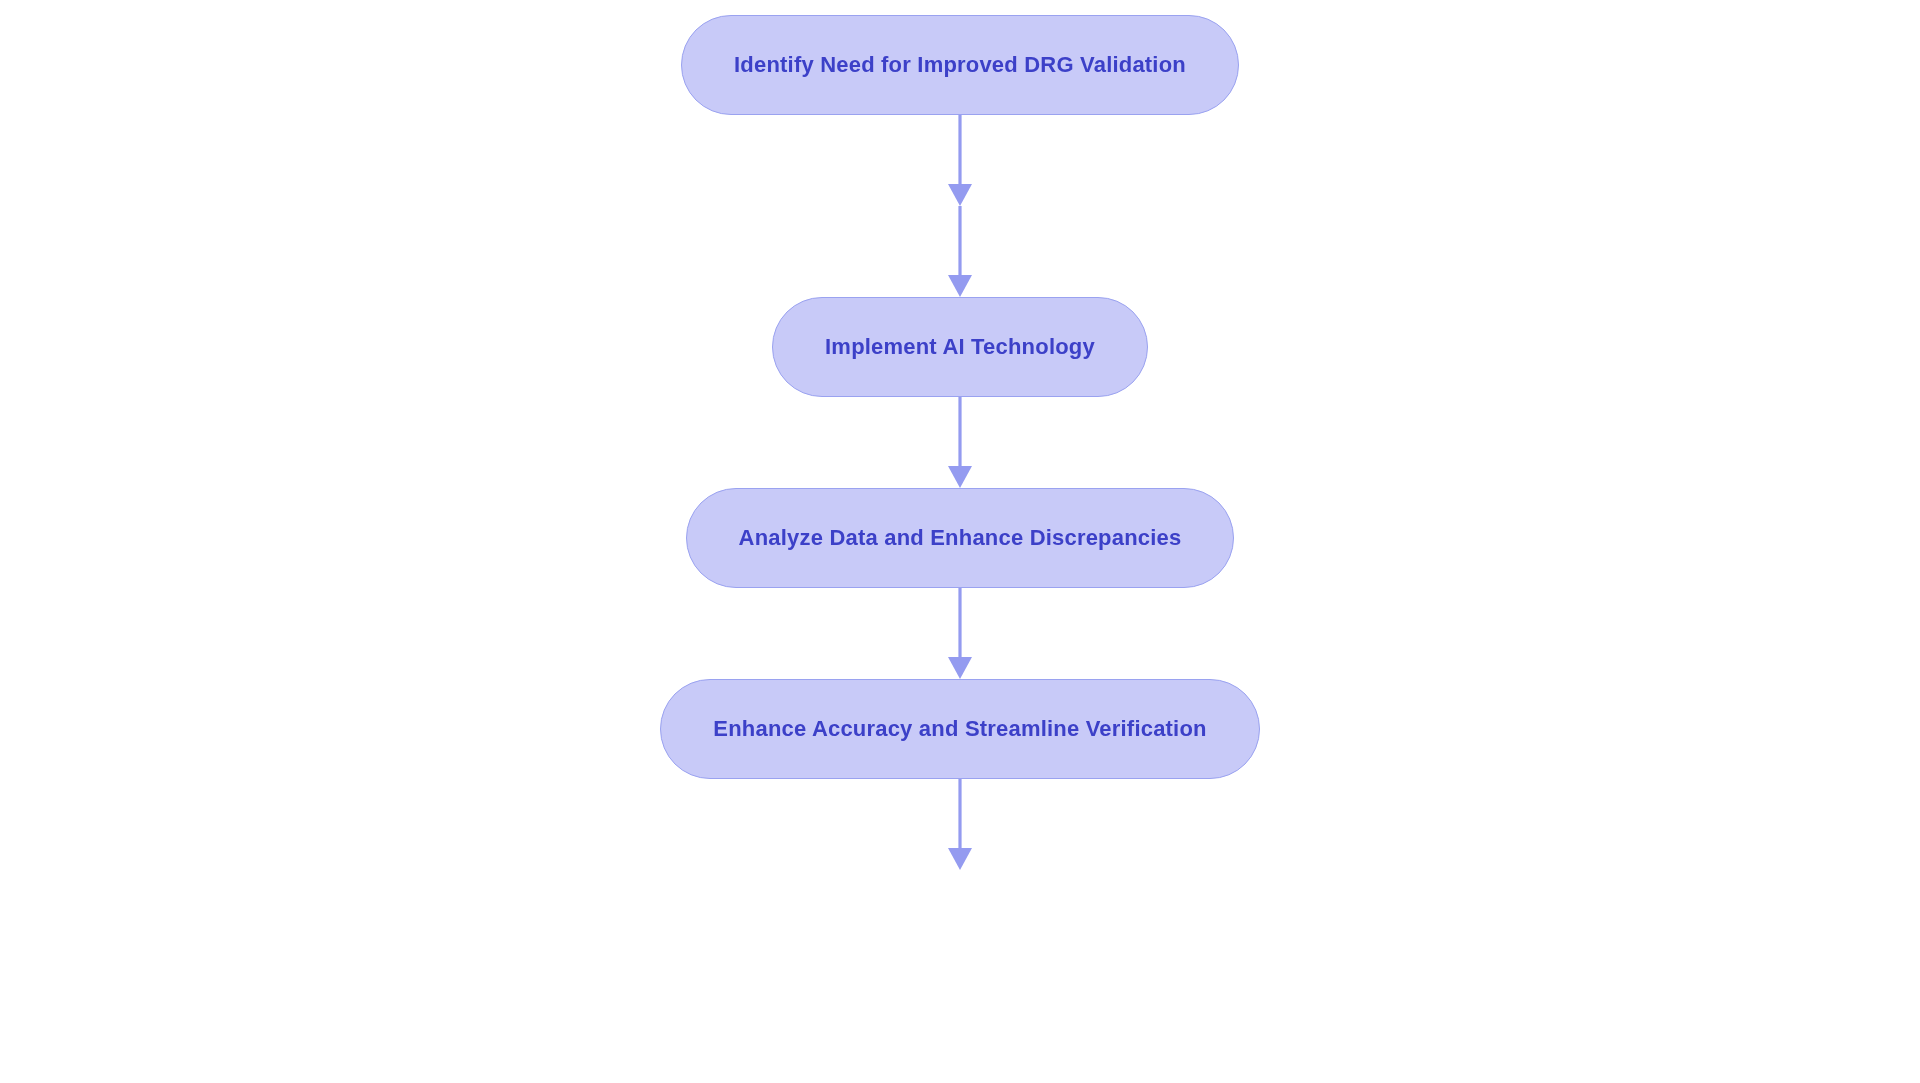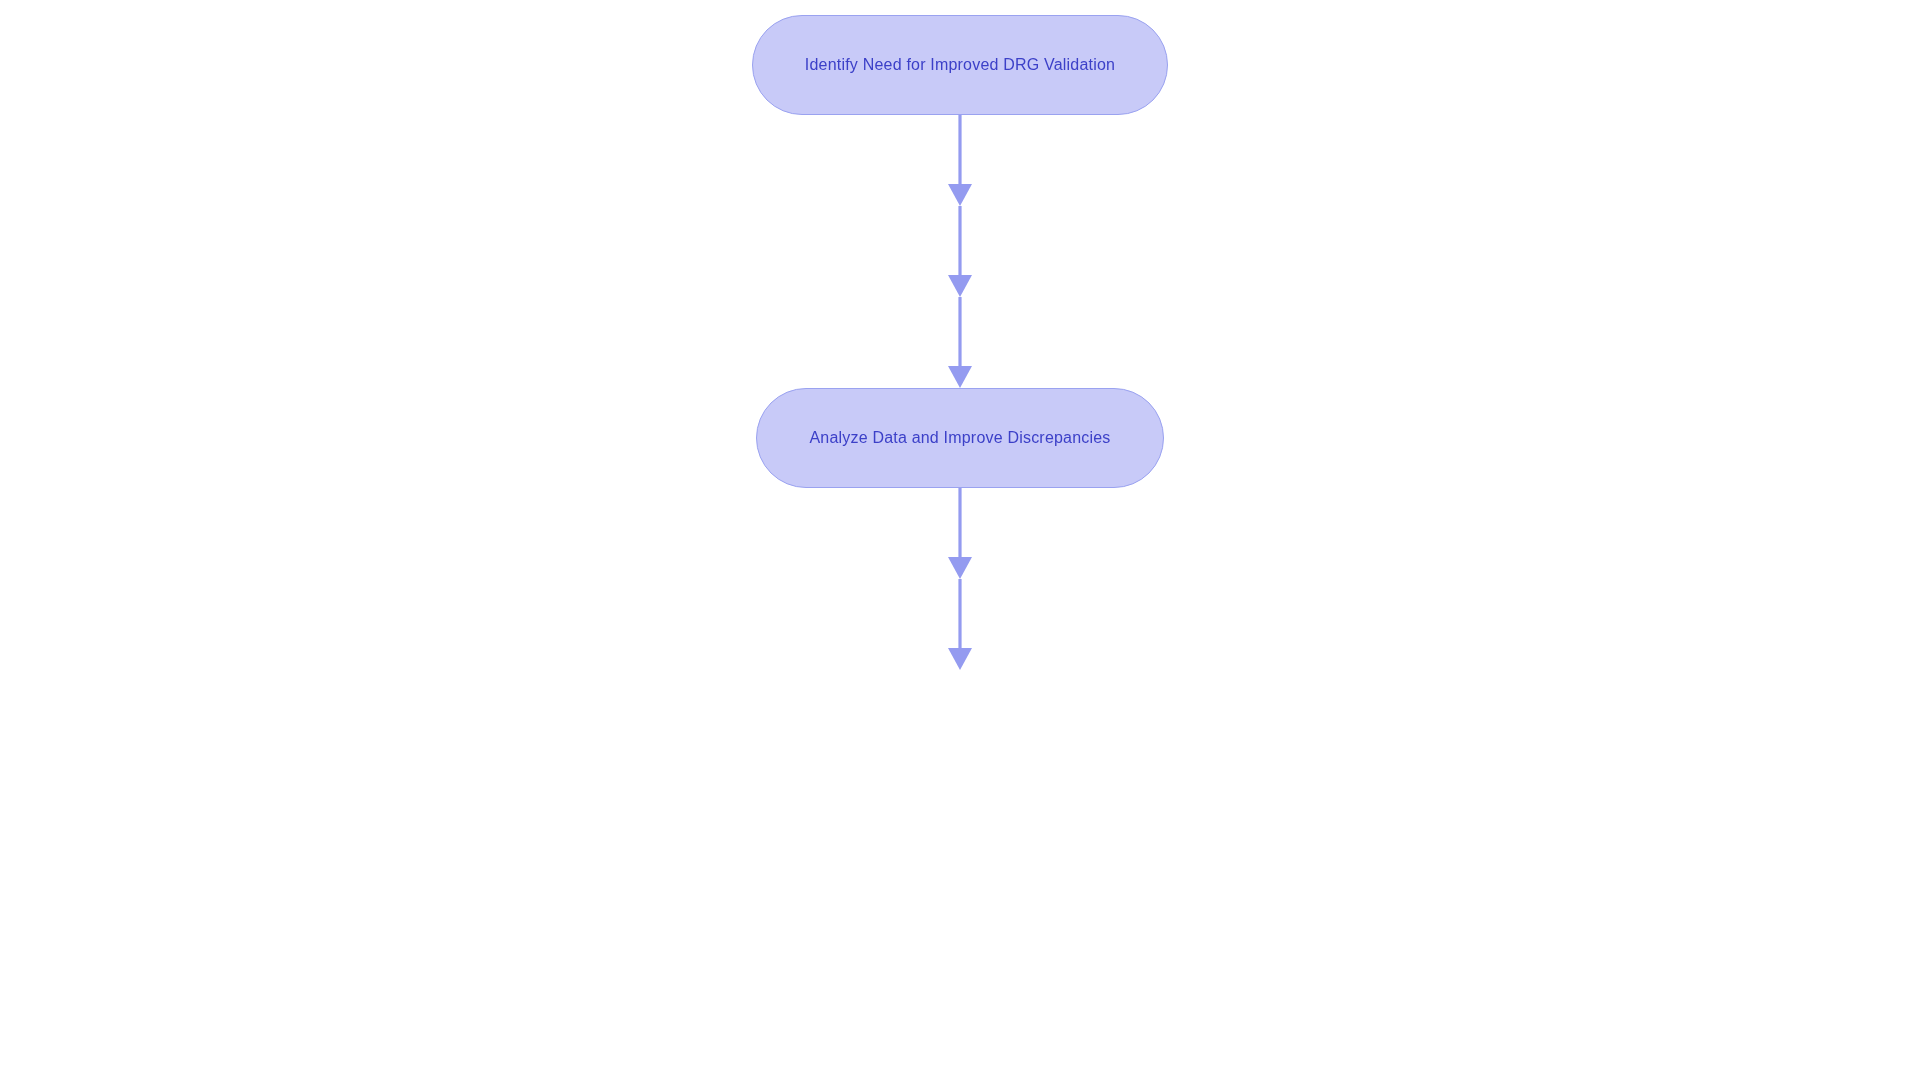--- a/index.html
+++ b/index.html
@@ -30,22 +30,22 @@
     height: 100px;
     min-height: 100px;
     border-radius: 50px;
     background: var(--node-fill);
     border: 1.5px solid var(--node-border);
     color: var(--node-text);
     display: flex;
     align-items: center;
     justify-content: flex-start;
     padding: 0 52px;
-    font-size: 16px;
-    font-weight: 400;
+    font-size: 22px;
+    font-weight: 700;
     letter-spacing: 0.2px;
     white-space: nowrap;
   }
   .arrow {
     display: block;
     width: 28px;
     height: 91px;
     flex: 0 0 auto;
   }
   .arrow .shaft {
@@ -71,35 +71,41 @@
     <line class="shaft" x1="14" y1="0" x2="14" y2="72"></line>
     <polygon class="head" points="2,69 26,69 14,91"></polygon>
   </svg>
 
 
   <svg class="arrow" viewBox="0 0 28 91" xmlns="http://www.w3.org/2000/svg">
     <line class="shaft" x1="14" y1="0" x2="14" y2="72"></line>
     <polygon class="head" points="2,69 26,69 14,91"></polygon>
   </svg>
 
+  <div class="node">
+    <span>Implement AI Technology</span>
+  </div>
 
   <svg class="arrow" viewBox="0 0 28 91" xmlns="http://www.w3.org/2000/svg">
     <line class="shaft" x1="14" y1="0" x2="14" y2="72"></line>
     <polygon class="head" points="2,69 26,69 14,91"></polygon>
   </svg>
 
   <div class="node">
-    <span>Analyze Data and Improve Discrepancies</span>
+    <span>Analyze Data and Enhance Discrepancies</span>
   </div>
 
   <svg class="arrow" viewBox="0 0 28 91" xmlns="http://www.w3.org/2000/svg">
     <line class="shaft" x1="14" y1="0" x2="14" y2="72"></line>
     <polygon class="head" points="2,69 26,69 14,91"></polygon>
   </svg>
 
+  <div class="node">
+    <span>Enhance Accuracy and Streamline Verification</span>
+  </div>
 
   <svg class="arrow" viewBox="0 0 28 91" xmlns="http://www.w3.org/2000/svg">
     <line class="shaft" x1="14" y1="0" x2="14" y2="72"></line>
     <polygon class="head" points="2,69 26,69 14,91"></polygon>
   </svg>
 
 
 </div>
 
 </body></html>

